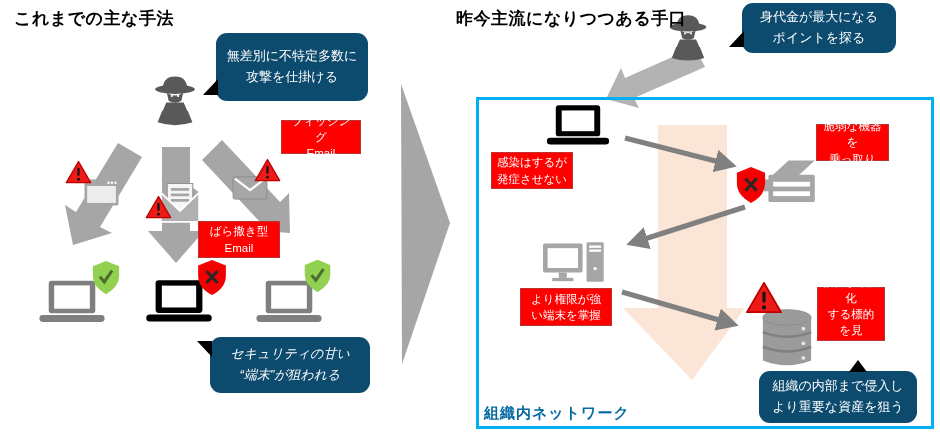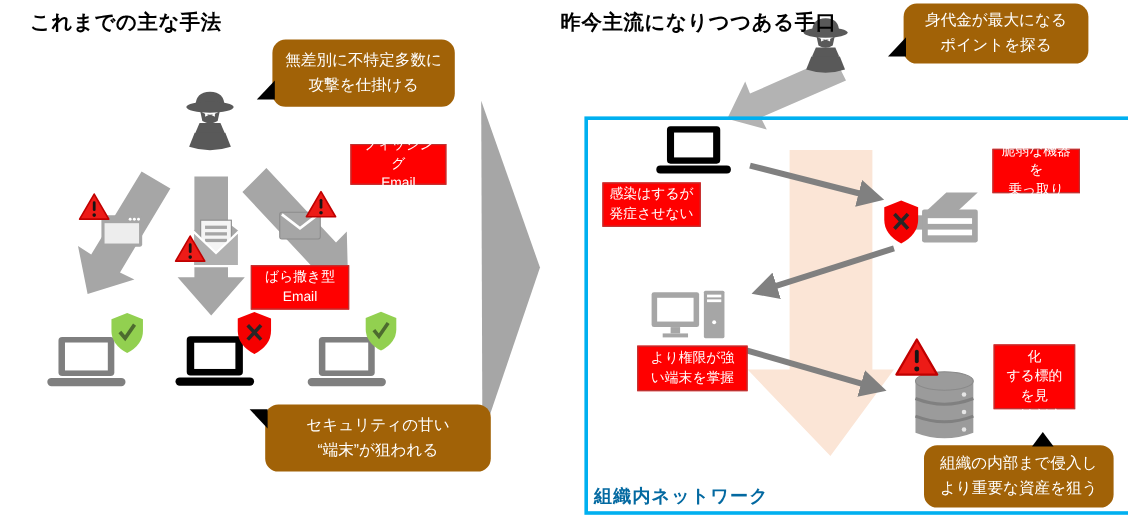--- a/index.html
+++ b/index.html
@@ -1,23 +1,23 @@
 <!DOCTYPE html>
 <html><head>
 <meta charset="utf-8">
 <style>
   html,body{margin:0;padding:0;background:#fff;}
   .canvas{position:relative;width:940px;height:435px;background:#ffffff;overflow:hidden;
           font-family:"Liberation Sans",sans-serif;}
-  .abs{position:absolute;margin-left:11px;}
+  .abs{position:absolute;}
   .title{font-size:17px;font-weight:bold;color:#000;letter-spacing:.5px;white-space:nowrap;}
   .redlabel{background:#ff0000;border:1px solid #b33;color:#fff;font-size:11.5px;line-height:1.4;
             text-align:center;white-space:pre-line;display:flex;align-items:center;justify-content:center;
             padding:2px 4px;box-sizing:border-box;z-index:6;}
-  .bubble{background:#a16207;color:#fff;border-radius:11px;font-size:13px;line-height:1.6;text-align:center;
+  .bubble{background:#0c4a6e;color:#fff;border-radius:11px;font-size:13px;line-height:1.6;text-align:center;
           white-space:pre-line;display:flex;align-items:center;justify-content:center;
           padding:4px 8px;box-sizing:border-box;z-index:7;}
   .tail{position:absolute;width:0;height:0;}
   .bluebox{border:3px solid #00b0f0;box-sizing:border-box;z-index:2;background:transparent;}
   .network{color:#0369a1;font-weight:bold;font-size:15px;letter-spacing:1px;z-index:6;white-space:nowrap;}
   svg.icon{z-index:4;position:absolute;overflow:visible;}
   #shapes{position:absolute;left:0;top:0;z-index:1;}
 </style>
 </head>
 <body>
@@ -41,21 +41,21 @@
 
     <polygon points="658,125 727,125 727,308 745,308 692,380 623,308 658,308" fill="#fbe5d6"></polygon>
 
     <line x1="625" y1="138" x2="731" y2="165" stroke="#808080" stroke-width="5" marker-end="url(#arr)"></line>
     <line x1="745" y1="207" x2="632" y2="243" stroke="#808080" stroke-width="5" marker-end="url(#arr)"></line>
     <line x1="622" y1="292" x2="733" y2="324" stroke="#808080" stroke-width="5" marker-end="url(#arr)"></line>
   </svg>
 
   <div class="abs title" style="left:14px;top:7px;z-index:6">これまでの主な手法</div>
 
-  <div class="abs bubble" style="left:216px;top:33px;width:152px;height:56px;">
+  <div class="abs bubble" style="left:216px;top:33px;width:152px;height:68px;">
     <span>無差別に不特定多数に
 攻撃を仕掛ける</span>
     <span class="tail" style="left:-13px;bottom:6px;border-bottom:16px solid #000;border-left:15px solid transparent;"></span>
   </div>
 
   <svg class="icon" style="left:146px;top:70px;" width="58" height="64" viewBox="0 0 100 96">
     <g fill="#595959">
       <path d="M29 26 Q29 4 50 4 Q71 4 71 26 Z"></path>
       <ellipse cx="50" cy="26" rx="34" ry="8"></ellipse>
       <path d="M36 32 Q50 42 64 32 L61 46 Q50 53 39 46 Z"></path>
@@ -132,21 +132,21 @@
   <svg class="icon" style="left:250px;top:280px;" width="78" height="45" viewBox="0 0 100 58">
     <rect x="20" y="1" width="60" height="42" rx="4" fill="#7f7f7f"></rect>
     <rect x="27" y="7" width="46" height="30" fill="#fff"></rect>
     <rect x="8" y="45" width="84" height="9" rx="4.5" fill="#7f7f7f"></rect>
   </svg>
   <svg class="icon" style="left:303px;top:259px;z-index:5" width="29" height="34" viewBox="0 0 34 40">
     <path d="M17 1 L32 7 L32 18 Q32 31 17 39 Q2 31 2 18 L2 7 Z" fill="#92d050"></path>
     <path d="M10 19 L15 25 L24 12" stroke="#4d6b2f" stroke-width="3.5" fill="none"></path>
   </svg>
 
-  <div class="abs bubble" style="left:210px;top:337px;width:188px;height:56px;">
+  <div class="abs bubble" style="left:210px;top:337px;width:160px;height:56px;font-style:italic;">
     <span>セキュリティの甘い
 “端末”が狙われる</span>
     <span class="tail" style="left:-13px;top:4px;border-top:16px solid #000;border-left:15px solid transparent;"></span>
   </div>
 
   <div class="abs title" style="left:456px;top:7px;z-index:6">昨今主流になりつつある手口</div>
 
   <svg class="icon" style="left:661px;top:9px;" width="54" height="60" viewBox="0 0 100 96">
     <g fill="#595959">
       <path d="M29 26 Q29 4 50 4 Q71 4 71 26 Z"></path>

